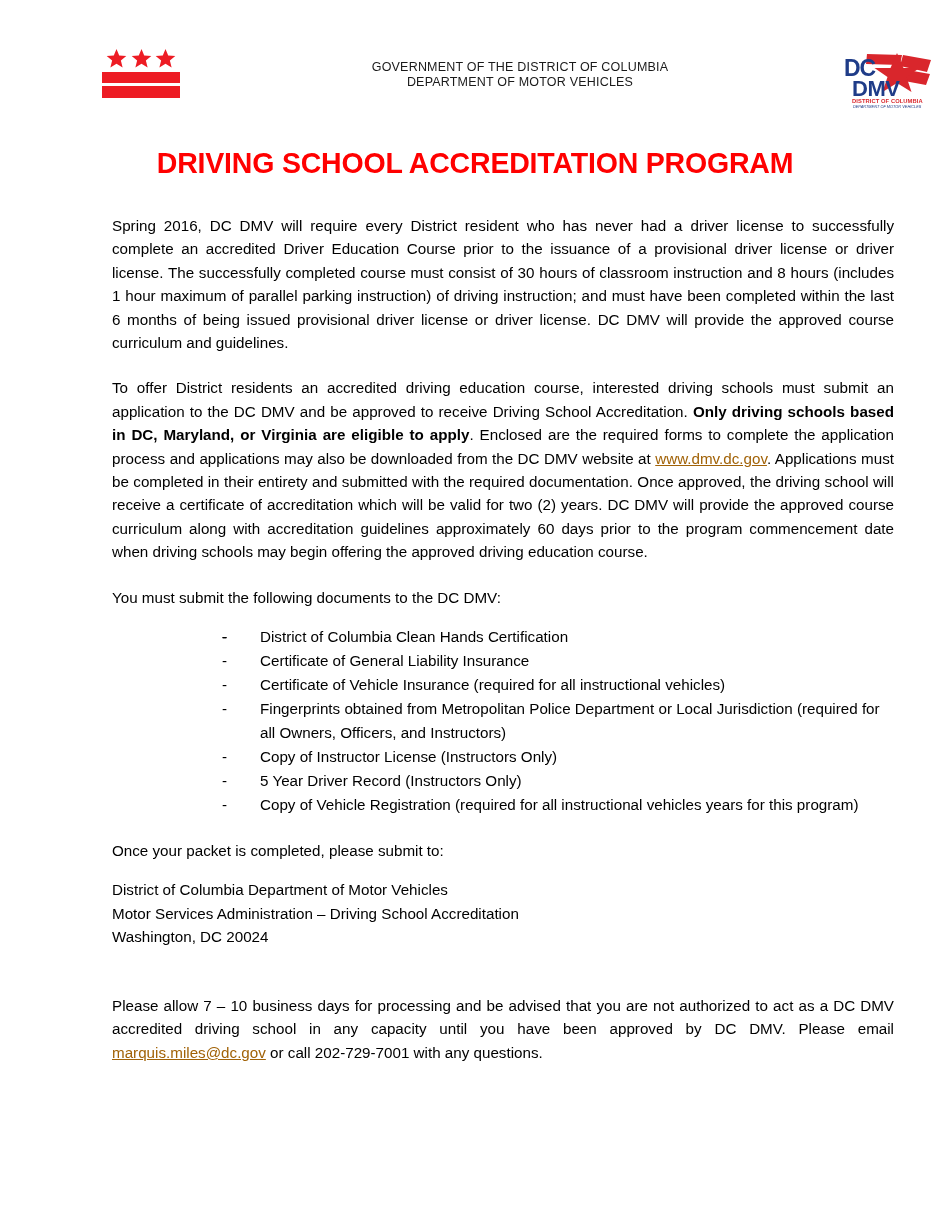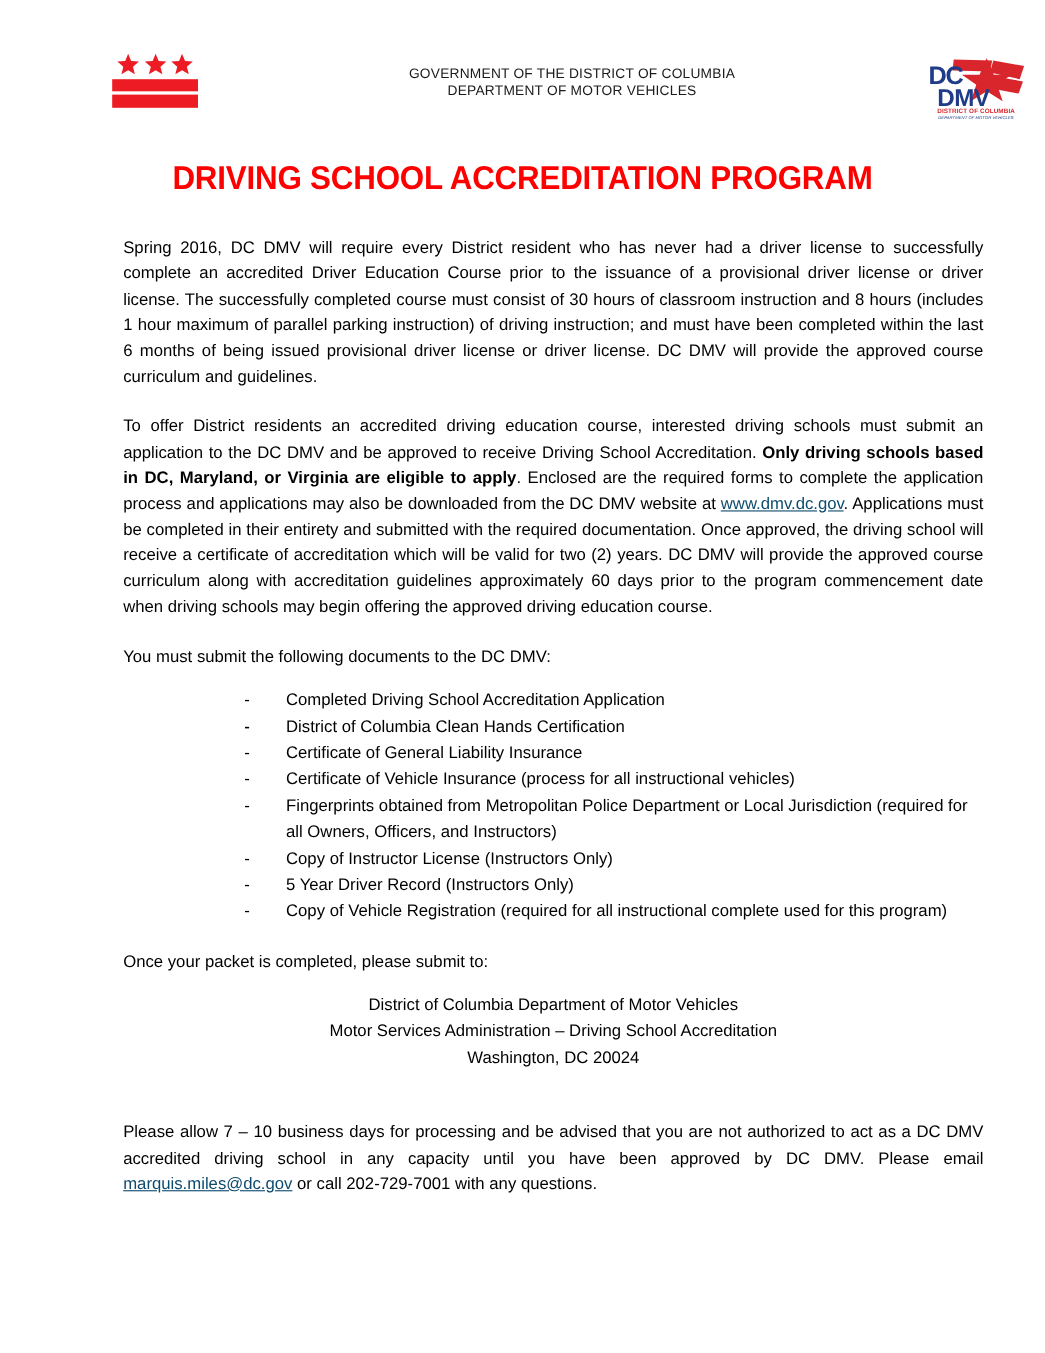--- a/index.html
+++ b/index.html
@@ -117,21 +117,21 @@
     color: #000000;
   }
   p.para {
     margin: 0 0 22px 0;
     text-align: justify;
     text-justify: inter-word;
   }
   p.para.last { margin-bottom: 0; }
   b { font-weight: bold; }
   a.link {
-    color: #0c4a6e;
+    color: #a16207;
     text-decoration: underline;
   }
 
   .intro-line {
     margin: 15px 0 16px 0;
     text-align: left;
   }
 
   
   ul.doclist {
@@ -148,21 +148,20 @@
   }
   ul.doclist li .dash {
     position: absolute;
     left: 0;
     top: 0;
   }
 
   
   .address {
     margin: 0 0 22px 0;
-    text-align: center;
     line-height: 23.6px;
   }
   .address div { white-space: nowrap; }
   .spacer-line { height: 23px; }
 </style>
 </head>
 <body>
 
 <div class="page">
 
@@ -214,29 +213,29 @@
 
   <div class="content">
 
     <p class="para">Spring 2016, DC DMV will require every District resident who has never had a driver license to successfully complete an accredited Driver Education Course prior to the issuance of a provisional driver license or driver license.  The successfully completed course must consist of 30 hours of classroom instruction and 8 hours (includes 1 hour maximum of parallel parking instruction) of driving instruction; and must have been completed within the last 6 months of being issued provisional driver license or driver license.  DC DMV will provide the approved course curriculum and guidelines.</p>
 
     <p class="para"><span>To offer District residents an accredited driving education course, interested driving schools must submit an application to the DC DMV and be approved to receive Driving School Accreditation.  </span><b>Only driving schools based in DC, Maryland, or Virginia are eligible to apply</b><span>.  Enclosed are the required forms to complete the application process and applications may also be downloaded from the DC DMV website at </span><a class="link" href="#">www.dmv.dc.gov</a><span>.   Applications must be completed in their entirety and submitted with the required documentation.  Once approved, the driving school will receive a certificate of accreditation which will be valid for two (2) years.  DC DMV will provide the approved course curriculum along with accreditation guidelines approximately 60 days prior to the program commencement date when driving schools may begin offering the approved driving education course.</span></p>
 
     <p class="intro-line">You must submit the following documents to the DC DMV:</p>
 
     <ul class="doclist">
-      <li><span class="dash">-</span><span>Completed Driving School Accreditation Application</span></li>
+      <li><span class="dash">-</span></li>
       <li><span class="dash">-</span></li>
       <li><span class="dash">-</span><span>District of Columbia Clean Hands Certification</span></li>
       <li><span class="dash">-</span><span>Certificate of General Liability Insurance</span></li>
-      <li><span class="dash">-</span><span>Certificate of Vehicle Insurance (process for all instructional vehicles)</span></li>
+      <li><span class="dash">-</span><span>Certificate of Vehicle Insurance (required for all instructional vehicles)</span></li>
       <li><span class="dash">-</span><span>Fingerprints obtained from Metropolitan Police Department or Local Jurisdiction (required for all Owners, Officers, and Instructors)</span></li>
       <li><span class="dash">-</span><span>Copy of Instructor License (Instructors Only)</span></li>
       <li><span class="dash">-</span><span>5 Year Driver Record (Instructors Only)</span></li>
-      <li><span class="dash">-</span><span>Copy of Vehicle Registration (required for all instructional complete used for this program)</span></li>
+      <li><span class="dash">-</span><span>Copy of Vehicle Registration (required for all instructional vehicles years for this program)</span></li>
     </ul>
 
     <p class="intro-line">Once your packet is completed, please submit to:</p>
 
     <div class="address">
       <div>District of Columbia Department of Motor Vehicles</div>
       <div>Motor Services Administration – Driving School Accreditation</div>
       <div>Washington, DC 20024</div>
     </div>
 

